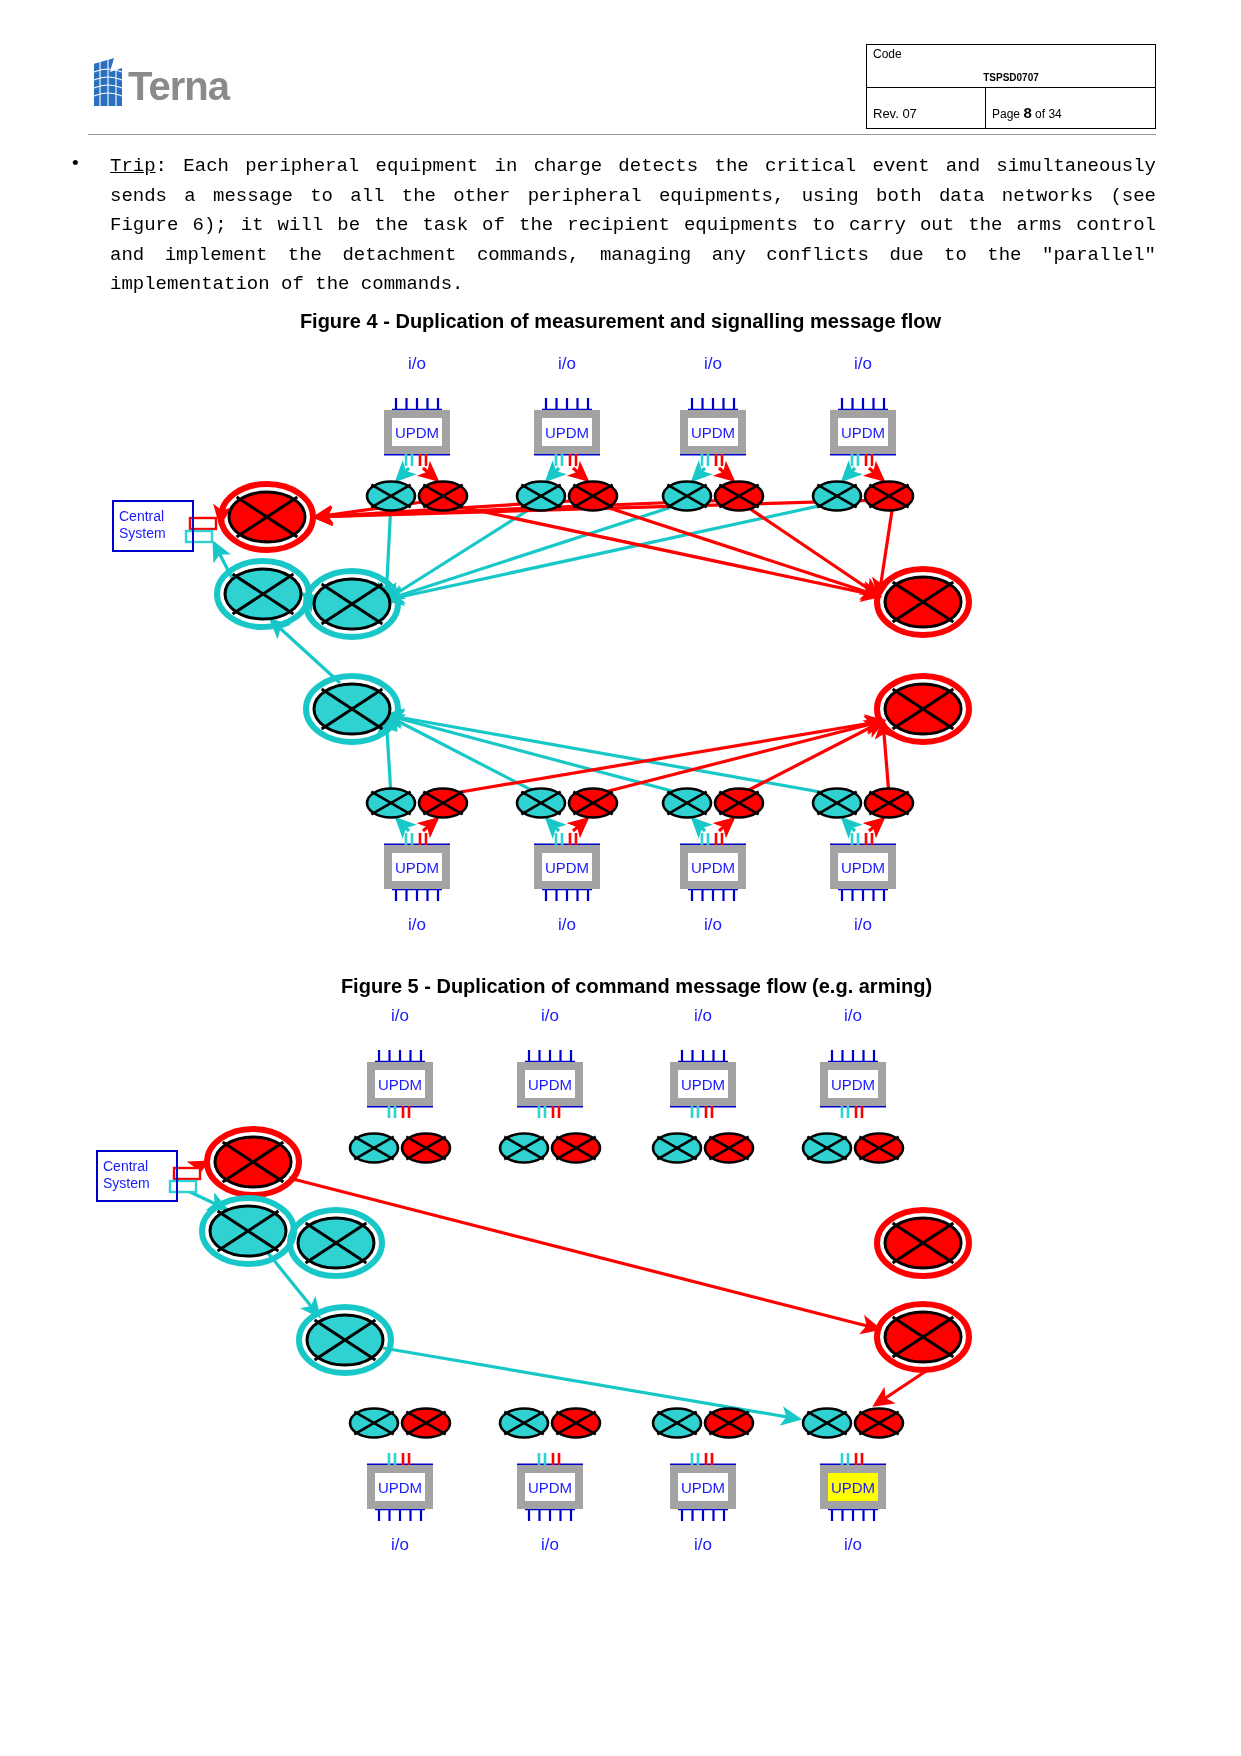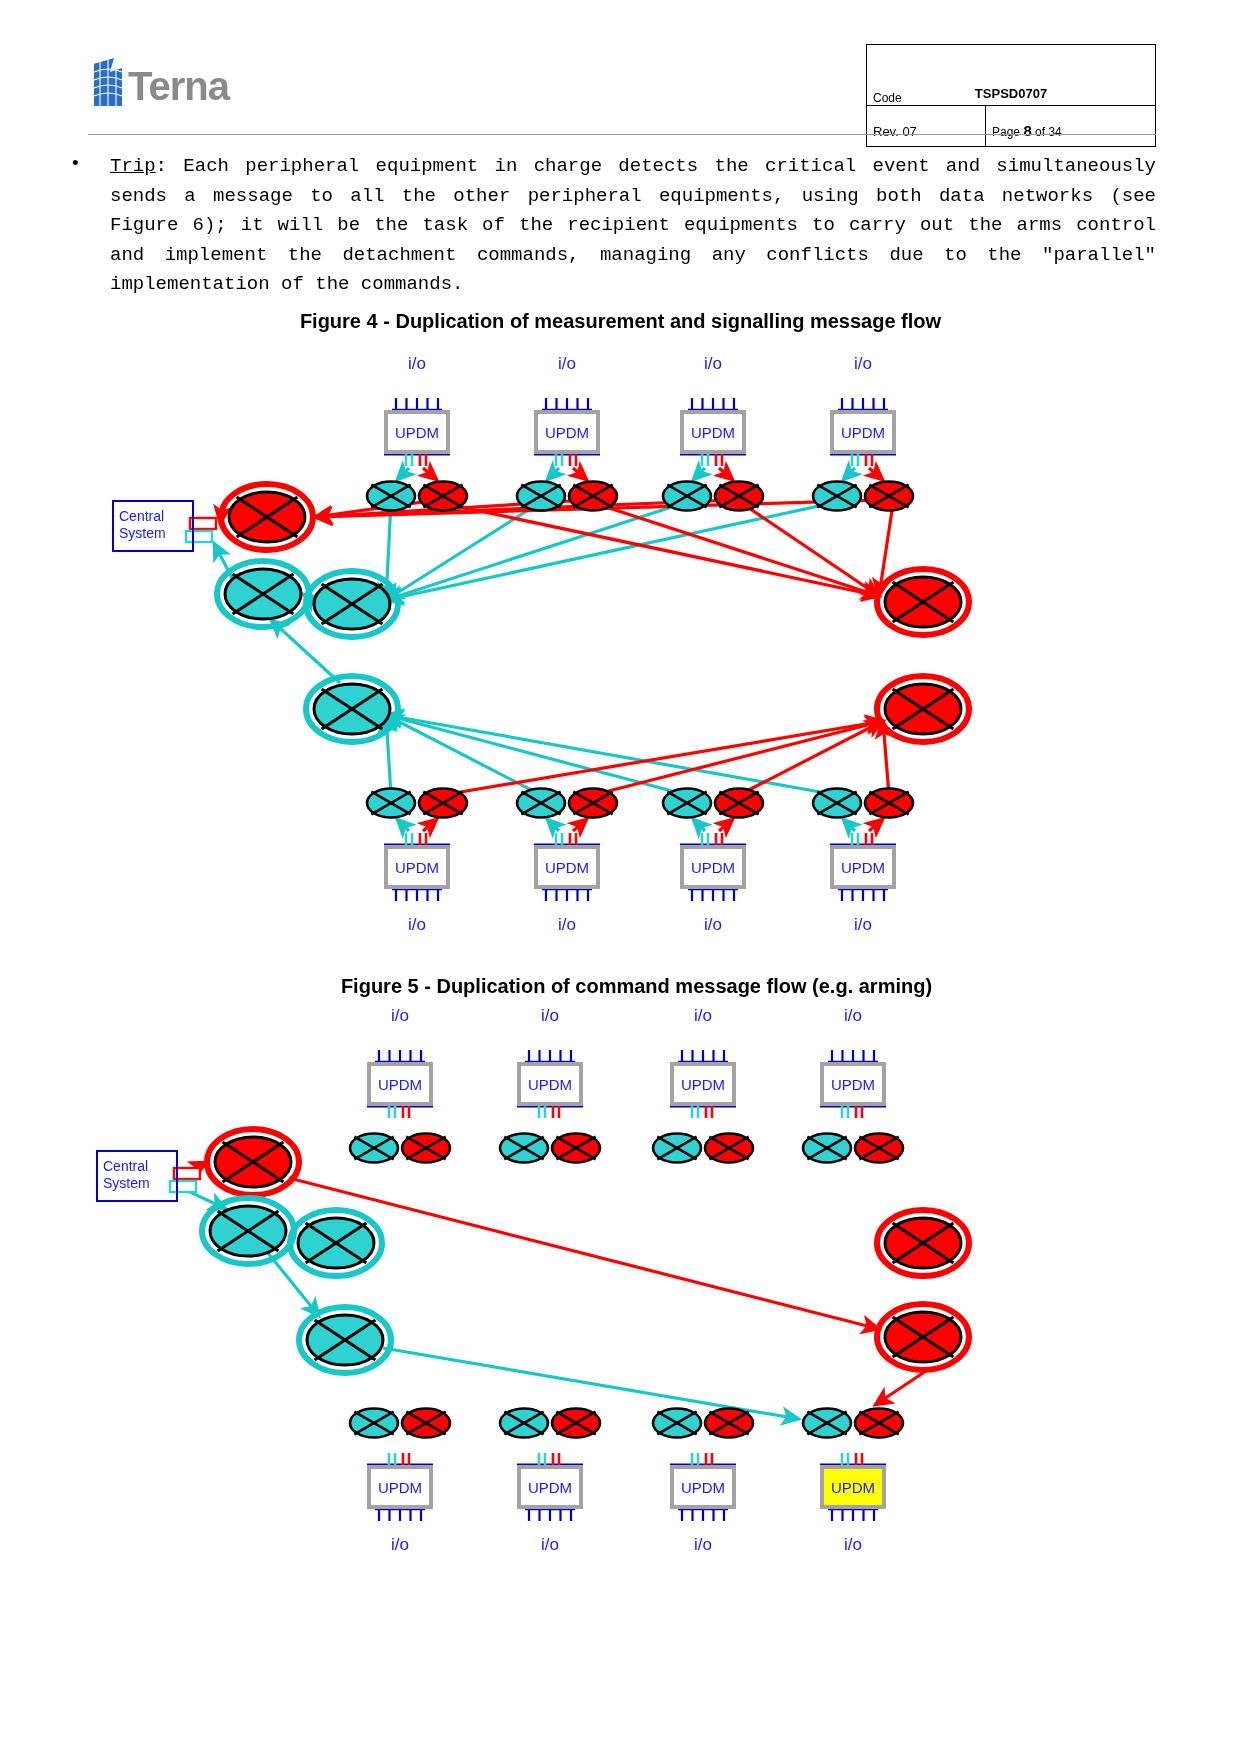--- a/index.html
+++ b/index.html
@@ -8,43 +8,43 @@
 
   
   .header{position:absolute;left:88px;top:44px;width:1068px;height:86px;}
   .logo{position:absolute;left:0;top:6px;width:150px;height:62px;}
   .logo svg{display:block;}
   .title-block{position:absolute;left:250px;top:10px;width:560px;text-align:center;}
   .title-line{font-style:italic;font-weight:bold;font-size:21px;letter-spacing:.2px;line-height:30px;}
   .hdr-table{position:absolute;right:0;top:0;width:290px;height:84px;border-collapse:collapse;}
   .hdr-table td{border:1px solid #000;padding:0;vertical-align:top;}
   .hdr-code-cell{height:42px;position:relative;}
-  .hdr-lbl{font-size:12px;padding:2px 0 0 6px;display:block;margin-top:44px;}
-  .hdr-code-val{position:absolute;left:0;right:0;bottom:4px;text-align:center;font-weight:bold;font-size:13px;}
+  .hdr-lbl{font-size:12px;padding:2px 0 0 6px;display:block;}
+  .hdr-code-val{position:absolute;left:0;right:0;bottom:4px;text-align:center;font-weight:bold;font-size:10px;}
   .hdr-rev-cell{height:40px;width:118px;position:relative;}
   .hdr-rev-val{font-size:13px;position:absolute;left:6px;bottom:7px;}
   .hdr-page-cell{height:40px;position:relative;}
   .hdr-page{position:absolute;left:6px;bottom:7px;font-size:12px;}
   .hdr-page b{font-size:15px;}
   .hdr-rule{position:absolute;left:88px;top:134px;width:1068px;border-top:1px solid #9a9a9a;}
 
   
   .bullet{position:absolute;left:72px;top:152px;font-size:19px;}
   .para{position:absolute;left:110px;top:152px;width:1046px;font-size:19px;line-height:29.5px;text-align:justify;font-family:Liberation Mono, monospace;}
   .para u{text-decoration:underline;}
 
   
   .fig-cap{position:absolute;font-weight:bold;font-size:20px;}
   #cap4{left:0;top:310px;width:1241px;text-align:center;}
   #cap5{left:16px;top:975px;width:1241px;text-align:center;}
 
   
   .diagram{position:absolute;left:0;top:0;width:1241px;height:1756px;pointer-events:none;}
   .lbl-io{position:absolute;color:#1a1aff;font-size:17px;text-align:center;width:60px;}
-  .updm{position:absolute;width:66px;height:44px;border:4px solid #a3a3a3;
+  .updm{position:absolute;width:66px;height:44px;border:8px solid #a3a3a3;
         box-sizing:border-box;color:#1a1aff;font-size:15px;
         display:flex;align-items:center;justify-content:center;background:transparent;}
   .updm.yellow{background:#ffff00;}
 </style>
 </head>
 <body>
 
 <div class="page">
 
   <div class="header">

